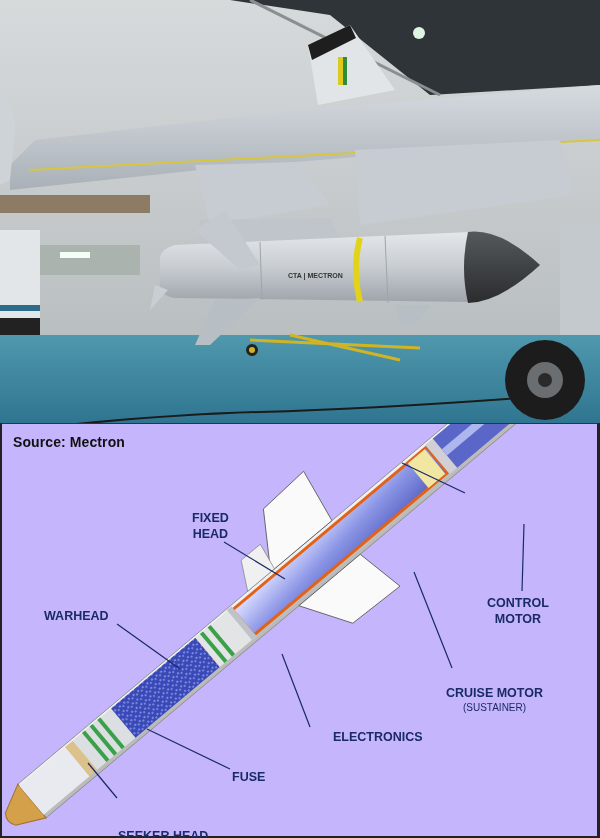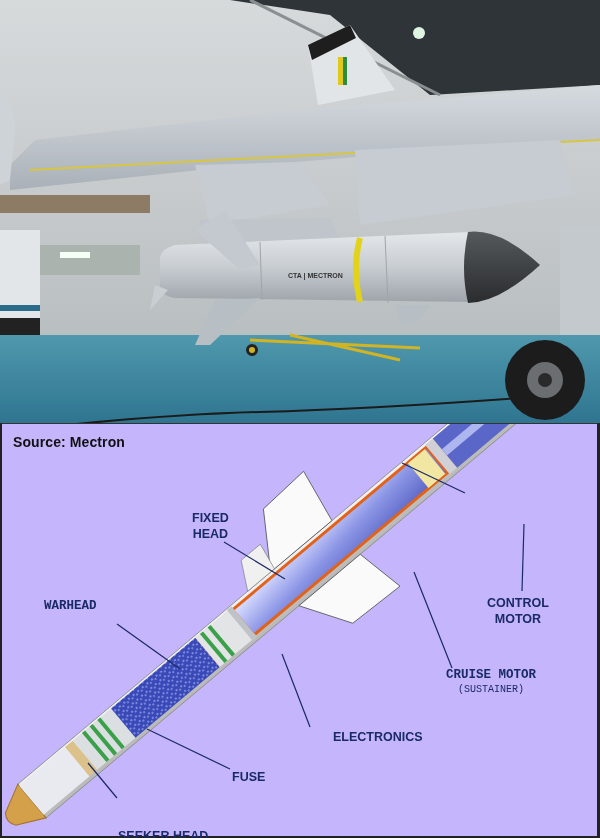--- a/index.html
+++ b/index.html
@@ -172,30 +172,30 @@
   </svg>
 
   <div class="source">Source: Mectron</div>
 
 
   <div class="lbl" style="left:170px;top:86px;margin-left:20px;">
     <span>FIXED</span><br>
     <span>HEAD</span>
   </div>
 
-  <div class="lbl" style="left:42px;top:174px;font-family:Liberation Mono, monospace;">
+  <div class="lbl" style="left:42px;top:184px;">
     <span>WARHEAD</span>
   </div>
 
   <div class="lbl" style="left:485px;top:171px;">
     <span>CONTROL</span><br>
     <span>MOTOR</span>
   </div>
 
-  <div class="lbl" style="left:444px;top:243px;font-family:Liberation Mono, monospace;">
+  <div class="lbl" style="left:444px;top:261px;">
     <span>CRUISE MOTOR</span>
     <span class="sub">(SUSTAINER)</span>
   </div>
 
   <div class="lbl" style="left:331px;top:305px;">
     <span>ELECTRONICS</span>
   </div>
 
   <div class="lbl" style="left:230px;top:345px;">
     <span>FUSE</span>

